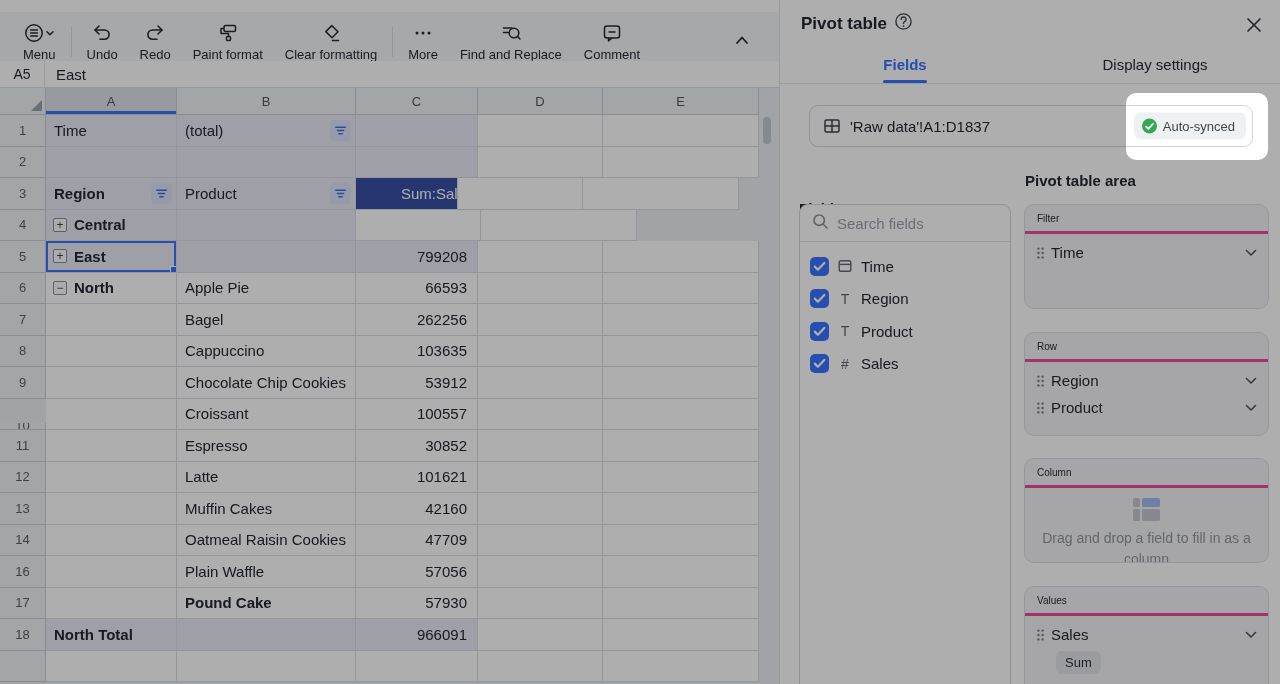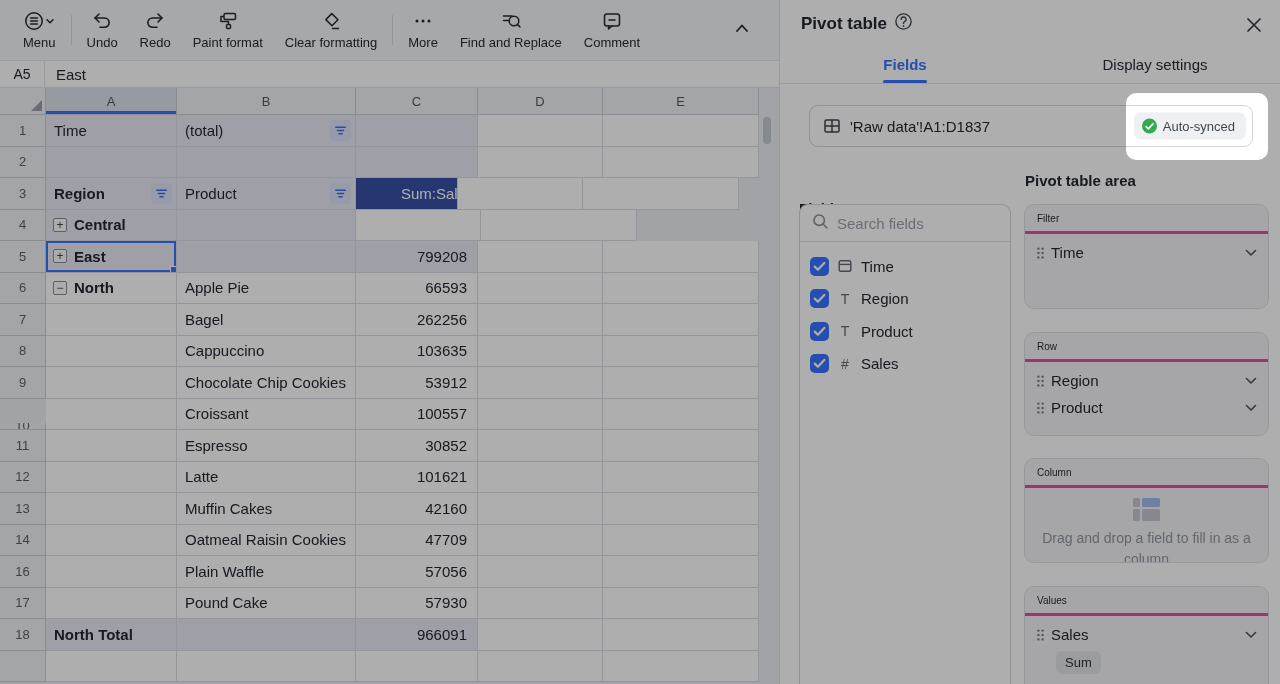--- a/index.html
+++ b/index.html
@@ -3,21 +3,21 @@
 <meta charset="utf-8">
 <style>
   * { margin:0; padding:0; box-sizing:border-box; }
   html,body { background:#555; }
   .app {
     position:relative; width:1280px; height:684px; overflow:hidden;
     background:#fff; font-family:"Liberation Sans", sans-serif; color:#20242a;
   }
   
   .toolbar {
-    position:absolute; left:0; top:0; width:779px; height:61px;
+    position:absolute; left:0; top:12px; width:779px; height:61px;
     background:#f5f6f8; border-bottom:1px solid #e2e4e8;
     display:flex; align-items:center; padding:0 12px;
   }
   .tb-item { display:flex; flex-direction:column; align-items:center; gap:3px; padding:0 11px; cursor:default; }
   .tb-item svg { display:block; }
   .tb-label { font-size:13px; color:#23272e; white-space:nowrap; }
   .tb-div { width:1px; height:30px; background:#d7dade; margin:0 4px; }
   .tb-collapse { margin-left:auto; padding:0 14px; display:flex; align-items:center; }
   
   .fbar {
@@ -429,21 +429,21 @@
           </div>
           <div class="c num" style="width: 122px;">
             <span class="t">57056</span>
           </div>
           <div class="c" style="width: 125px;"></div>
           <div class="c" style="width: 156px;"></div>
         </div>
         <div class="r">
           <div class="c rn" style="width: 46px;">17</div>
           <div class="c" style="width: 131px;"></div>
-          <div class="c" style="width: 179px;">
+          <div class="c" style="width: 179px; font-weight: bold;">
             <span class="t">Pound Cake</span>
           </div>
           <div class="c num" style="width: 122px;">
             <span class="t">57930</span>
           </div>
           <div class="c" style="width: 125px;"></div>
           <div class="c" style="width: 156px;"></div>
         </div>
         <div class="r">
           <div class="c rn" style="width: 46px;">18</div>

